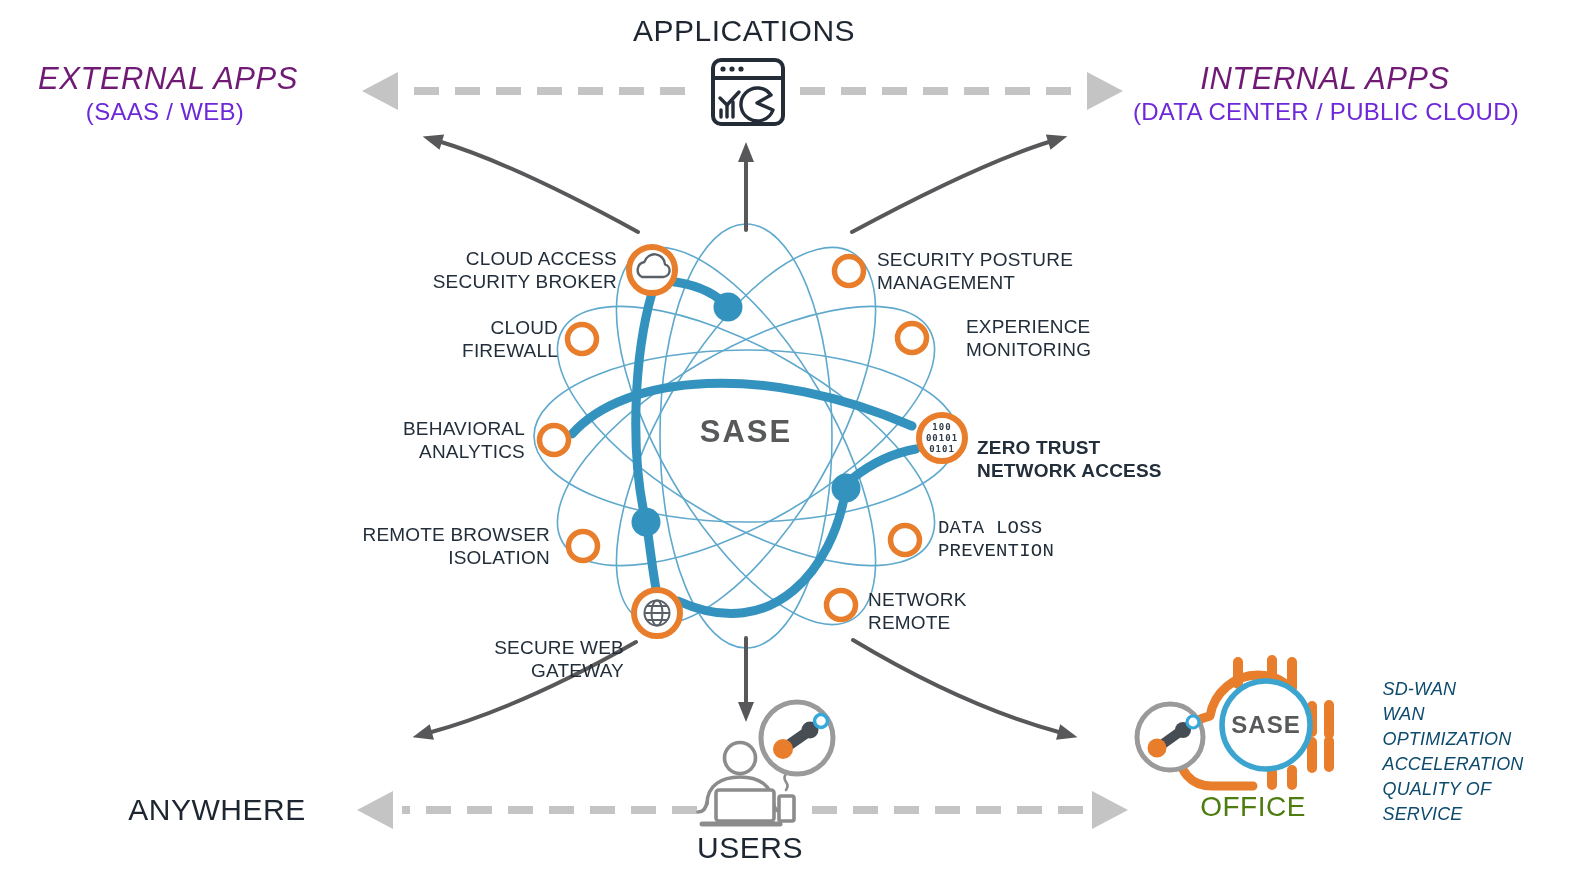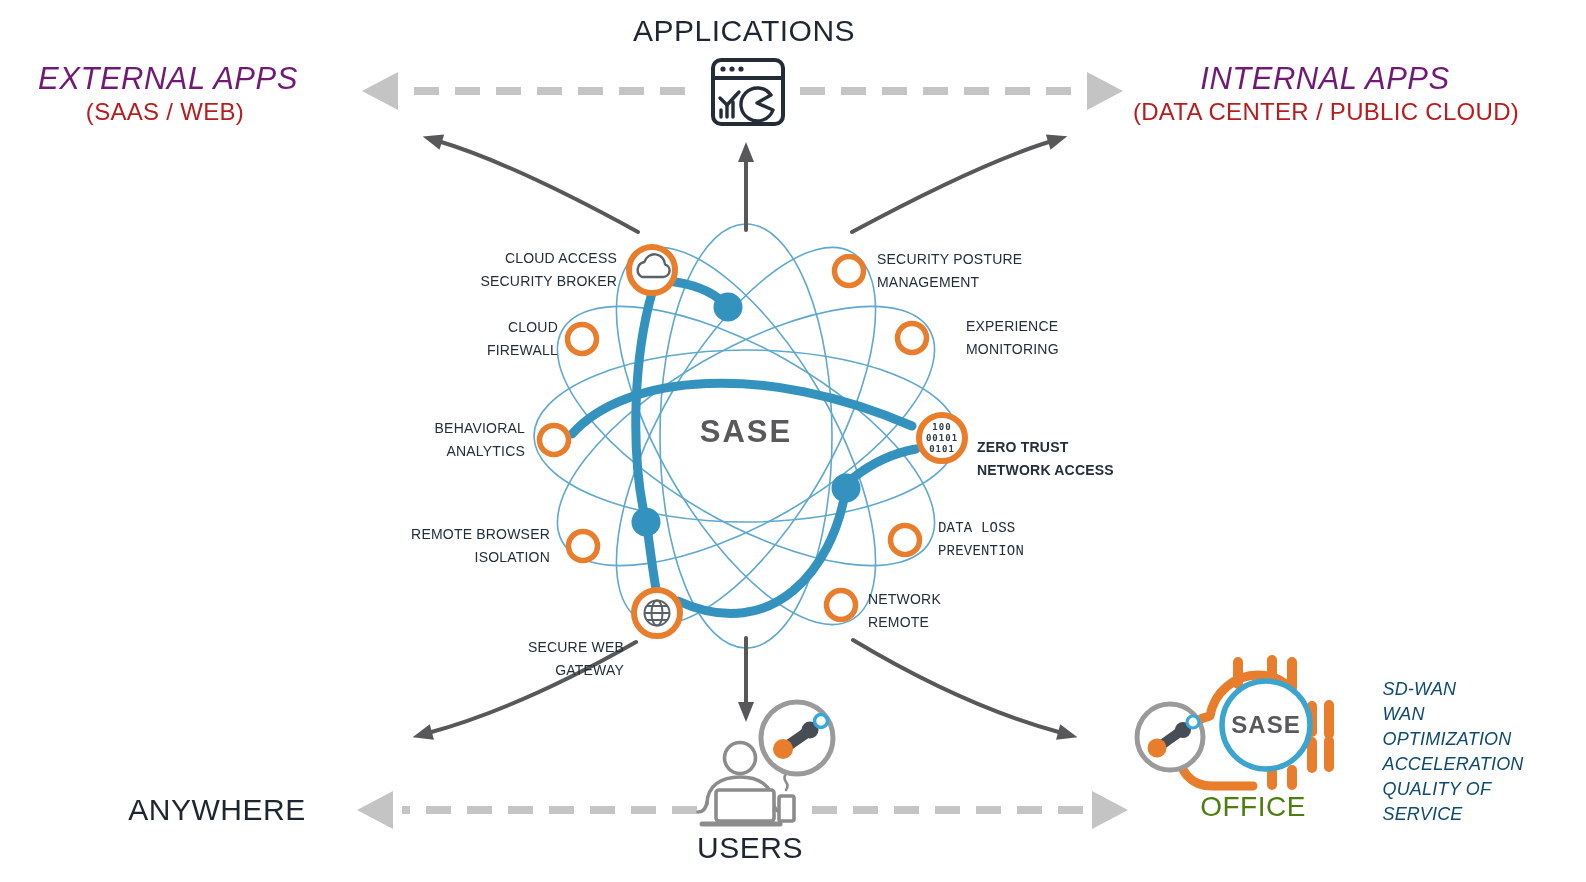--- a/index.html
+++ b/index.html
@@ -3,23 +3,23 @@
 <meta charset="utf-8">
 <style>
   html,body{margin:0;padding:0;background:#ffffff;}
   #stage{
     position:relative;width:1586px;height:882px;background:#ffffff;overflow:hidden;
     font-family:"Liberation Sans", sans-serif;color:#232e3b;
   }
   svg{position:absolute;left:0;top:0;}
   .abs{position:absolute;transform:translate(-50%,-50%);white-space:nowrap;}
   .corner-title{font-size:31px;color:#701a75;letter-spacing:.5px;text-align:center;font-style:italic;}
-  .corner-sub{font-size:24px;color:#b91c1c;letter-spacing:.3px;text-align:left;}
+  .corner-sub{font-size:24px;color:#6d28d9;letter-spacing:.3px;text-align:left;}
   .big-label{font-size:30px;color:#1e2731;letter-spacing:.5px;}
-  .svc{position:absolute;font-size:14px;line-height:23px;color:#232e3b;letter-spacing:.2px;}
+  .svc{position:absolute;font-size:19px;line-height:23px;color:#232e3b;letter-spacing:.2px;}
   .svc.left{text-align:right;}
   .svc.right{text-align:left;}
   .sase-center{
     position:absolute;transform:translate(-50%,-50%);
     font-size:31px;font-weight:bold;color:#58595b;letter-spacing:2px;
   }
   .office-badge-text{
     position:absolute;transform:translate(-50%,-50%);
     font-size:24px;font-weight:bold;color:#58595b;letter-spacing:1px;
   }

